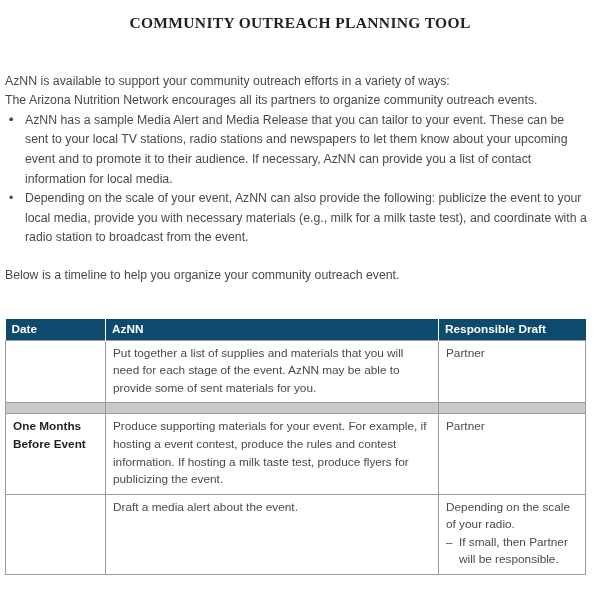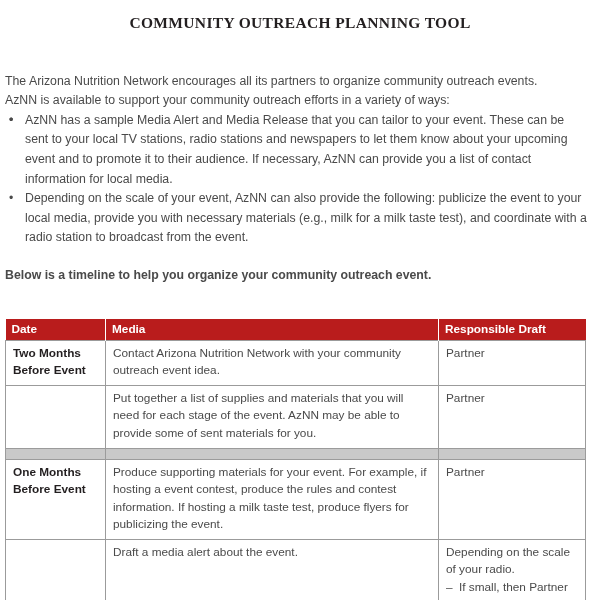--- a/index.html
+++ b/index.html
@@ -70,39 +70,38 @@
     line-height: 19.6px;
     color: #4a4a4a;
   }
 
   .closing {
     margin: 0;
     padding: 18px 10px 0 5px;
     font-size: 12.3px;
     line-height: 19.6px;
     color: #4a4a4a;
-    font-weight: bold;
   }
 
   
   .timeline-wrap {
     padding: 33px 0 0 5px;
   }
   table.timeline {
     border-collapse: collapse;
     width: 580px;
     table-layout: fixed;
     font-size: 11.6px;
   }
   table.timeline col.c-date { width: 100px; }
   table.timeline col.c-item { width: 333px; }
   table.timeline col.c-party { width: 147px; }
 
   table.timeline thead th {
-    background: #b91c1c;
+    background: #0c4a6e;
     color: #ffffff;
     font-weight: bold;
     font-size: 11.8px;
     text-align: left;
     padding: 3px 6px 4px 6px;
     border-right: 1.5px solid #ffffff;
     line-height: 14px;
     vertical-align: middle;
   }
   table.timeline thead th:last-child { border-right: none; }
@@ -148,22 +147,22 @@
   }
 </style>
 </head>
 <body>
 
 <div class="page">
 
   <h1 class="doc-title">COMMUNITY OUTREACH PLANNING TOOL</h1>
 
   <div class="intro">
+    <span class="line">AzNN is available to support your community outreach efforts in a variety of ways:</span>
     <span class="line">The Arizona Nutrition Network encourages all its partners to organize community outreach events.</span>
-    <span class="line">AzNN is available to support your community outreach efforts in a variety of ways:</span>
   </div>
 
   <ul class="bullets">
     <li>
       <span class="dot">•</span>
     </li>
     <li>
       <span class="dot">•</span>
       <span>AzNN has a sample Media Alert and Media Release that you can tailor to your event. These can be sent to your local TV stations, radio stations and newspapers to let them know about your upcoming event and to promote it to their audience. If necessary, AzNN can provide you a list of contact information for local media.</span>
     </li>
@@ -178,34 +177,26 @@
   <div class="timeline-wrap">
     <table class="timeline">
       <colgroup>
         <col class="c-date">
         <col class="c-item">
         <col class="c-party">
       </colgroup>
       <thead>
         <tr>
           <th>Date</th>
-          <th>Media</th>
+          <th>AzNN</th>
           <th>Responsible Draft</th>
         </tr>
       </thead>
       <tbody>
 
-        <tr>
-          <td class="date-cell">
-            <span>Two Months</span><br>
-            <span>Before Event</span>
-          </td>
-          <td>Contact Arizona Nutrition Network with your community outreach event idea.</td>
-          <td>Partner</td>
-        </tr>
 
         <tr>
           <td class="date-cell"></td>
           <td>Put together a list of supplies and materials that you will need for each stage of the event. AzNN may be able to provide some of sent materials for you.</td>
           <td>Partner</td>
         </tr>
 
         <tr class="spacer">
           <td></td>
           <td></td>

